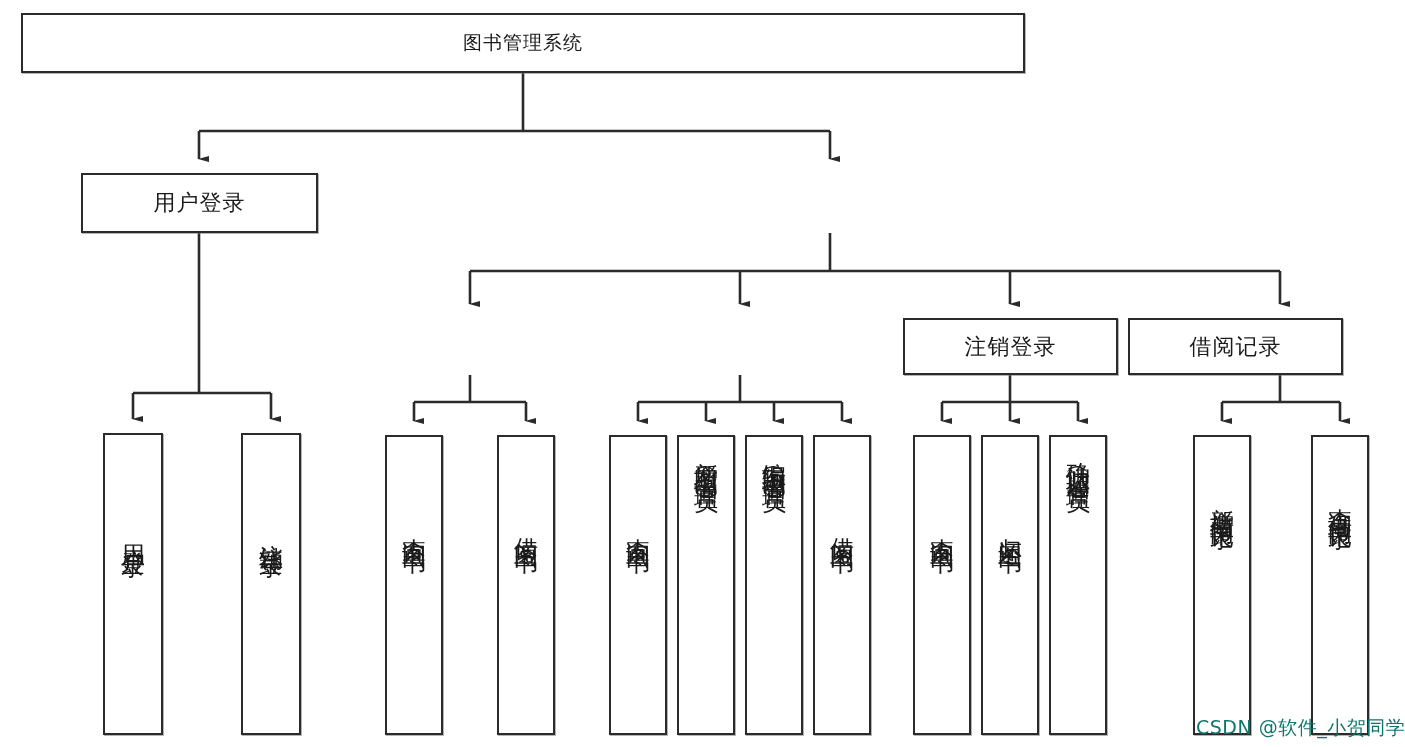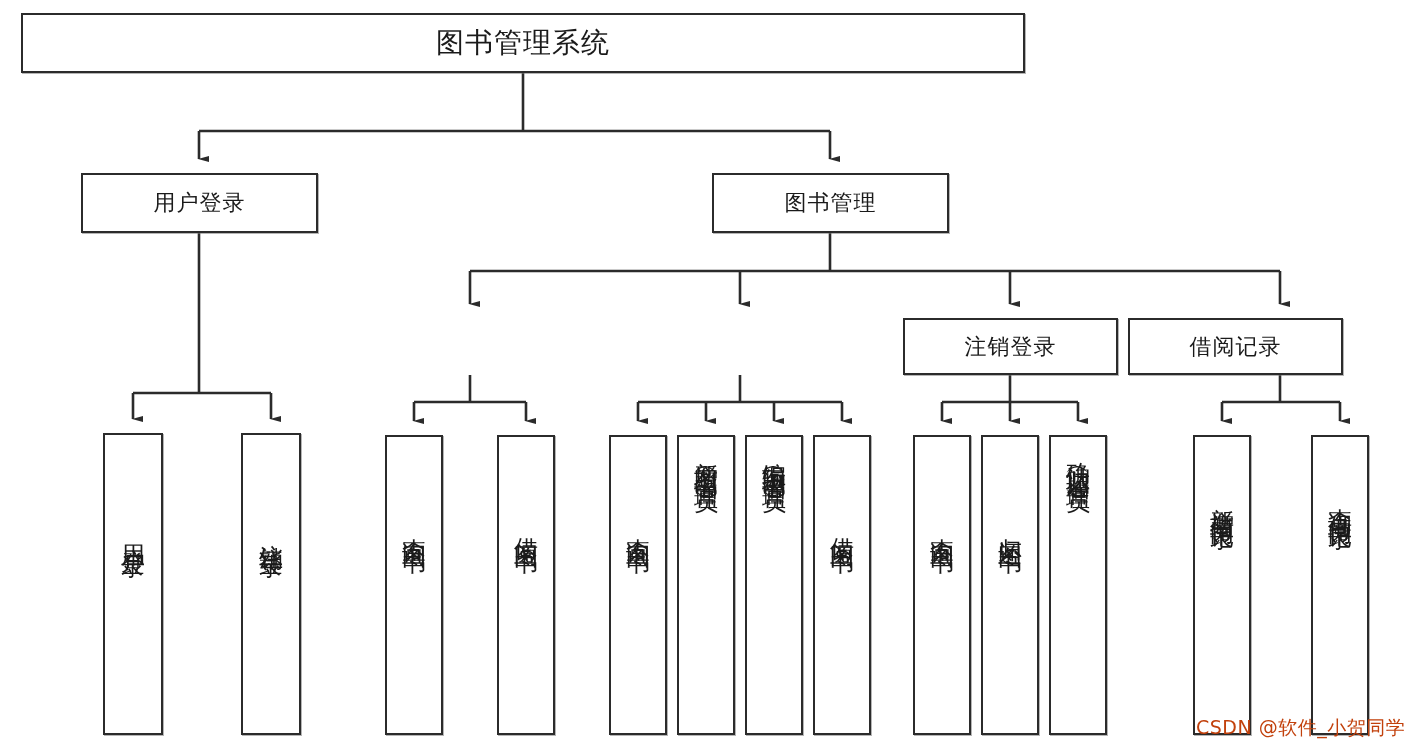--- a/index.html
+++ b/index.html
@@ -40,39 +40,39 @@
     text-align: center;
     line-height: 1.15;
     white-space: nowrap;
   }
   
   .node.h .lbl {
     font-size: 22px;
     letter-spacing: 1px;
   }
   .node.root .lbl {
-    font-size: 28px;
+    font-size: 19px;
   }
   
   .node.v {
     align-items: flex-start;
     justify-content: center;
     padding-top: 8px;
   }
   .node.v .lbl {
     writing-mode: vertical-rl;
     text-orientation: upright;
     font-size: 24px;
     letter-spacing: 4px;
     line-height: 1;
     white-space: nowrap;
   }
   .watermark {
     position: absolute;
-    color: #c2410c;
+    color: #0f766e;
     font-size: 19px;
     letter-spacing: 0.5px;
     white-space: nowrap;
     user-select: none;
   }
 </style>
 </head>
 <body>
 
 <div id="canvas">
@@ -127,23 +127,20 @@
     </g>
   </svg>
 
   <div class="node h root" style="left:21px; top:13px; width:1004px; height:60px;">
     <span class="lbl">图书管理系统</span>
   </div>
 
   <div class="node h" style="left:81px; top:173px; width:237px; height:60px;">
     <span class="lbl">用户登录</span>
   </div>
-  <div class="node h" style="left:712px; top:173px; width:237px; height:60px;">
-    <span class="lbl">图书管理</span>
-  </div>
 
   <div class="node h" style="left:903px; top:318px; width:215px; height:57px;">
     <span class="lbl">注销登录</span>
   </div>
   <div class="node h" style="left:1128px; top:318px; width:215px; height:57px;">
     <span class="lbl">借阅记录</span>
   </div>
 
   <div class="node v" style="left:103px; top:433px; width:60px; height:302px; padding-top:90px;">
     <span class="lbl">用户登录</span>

